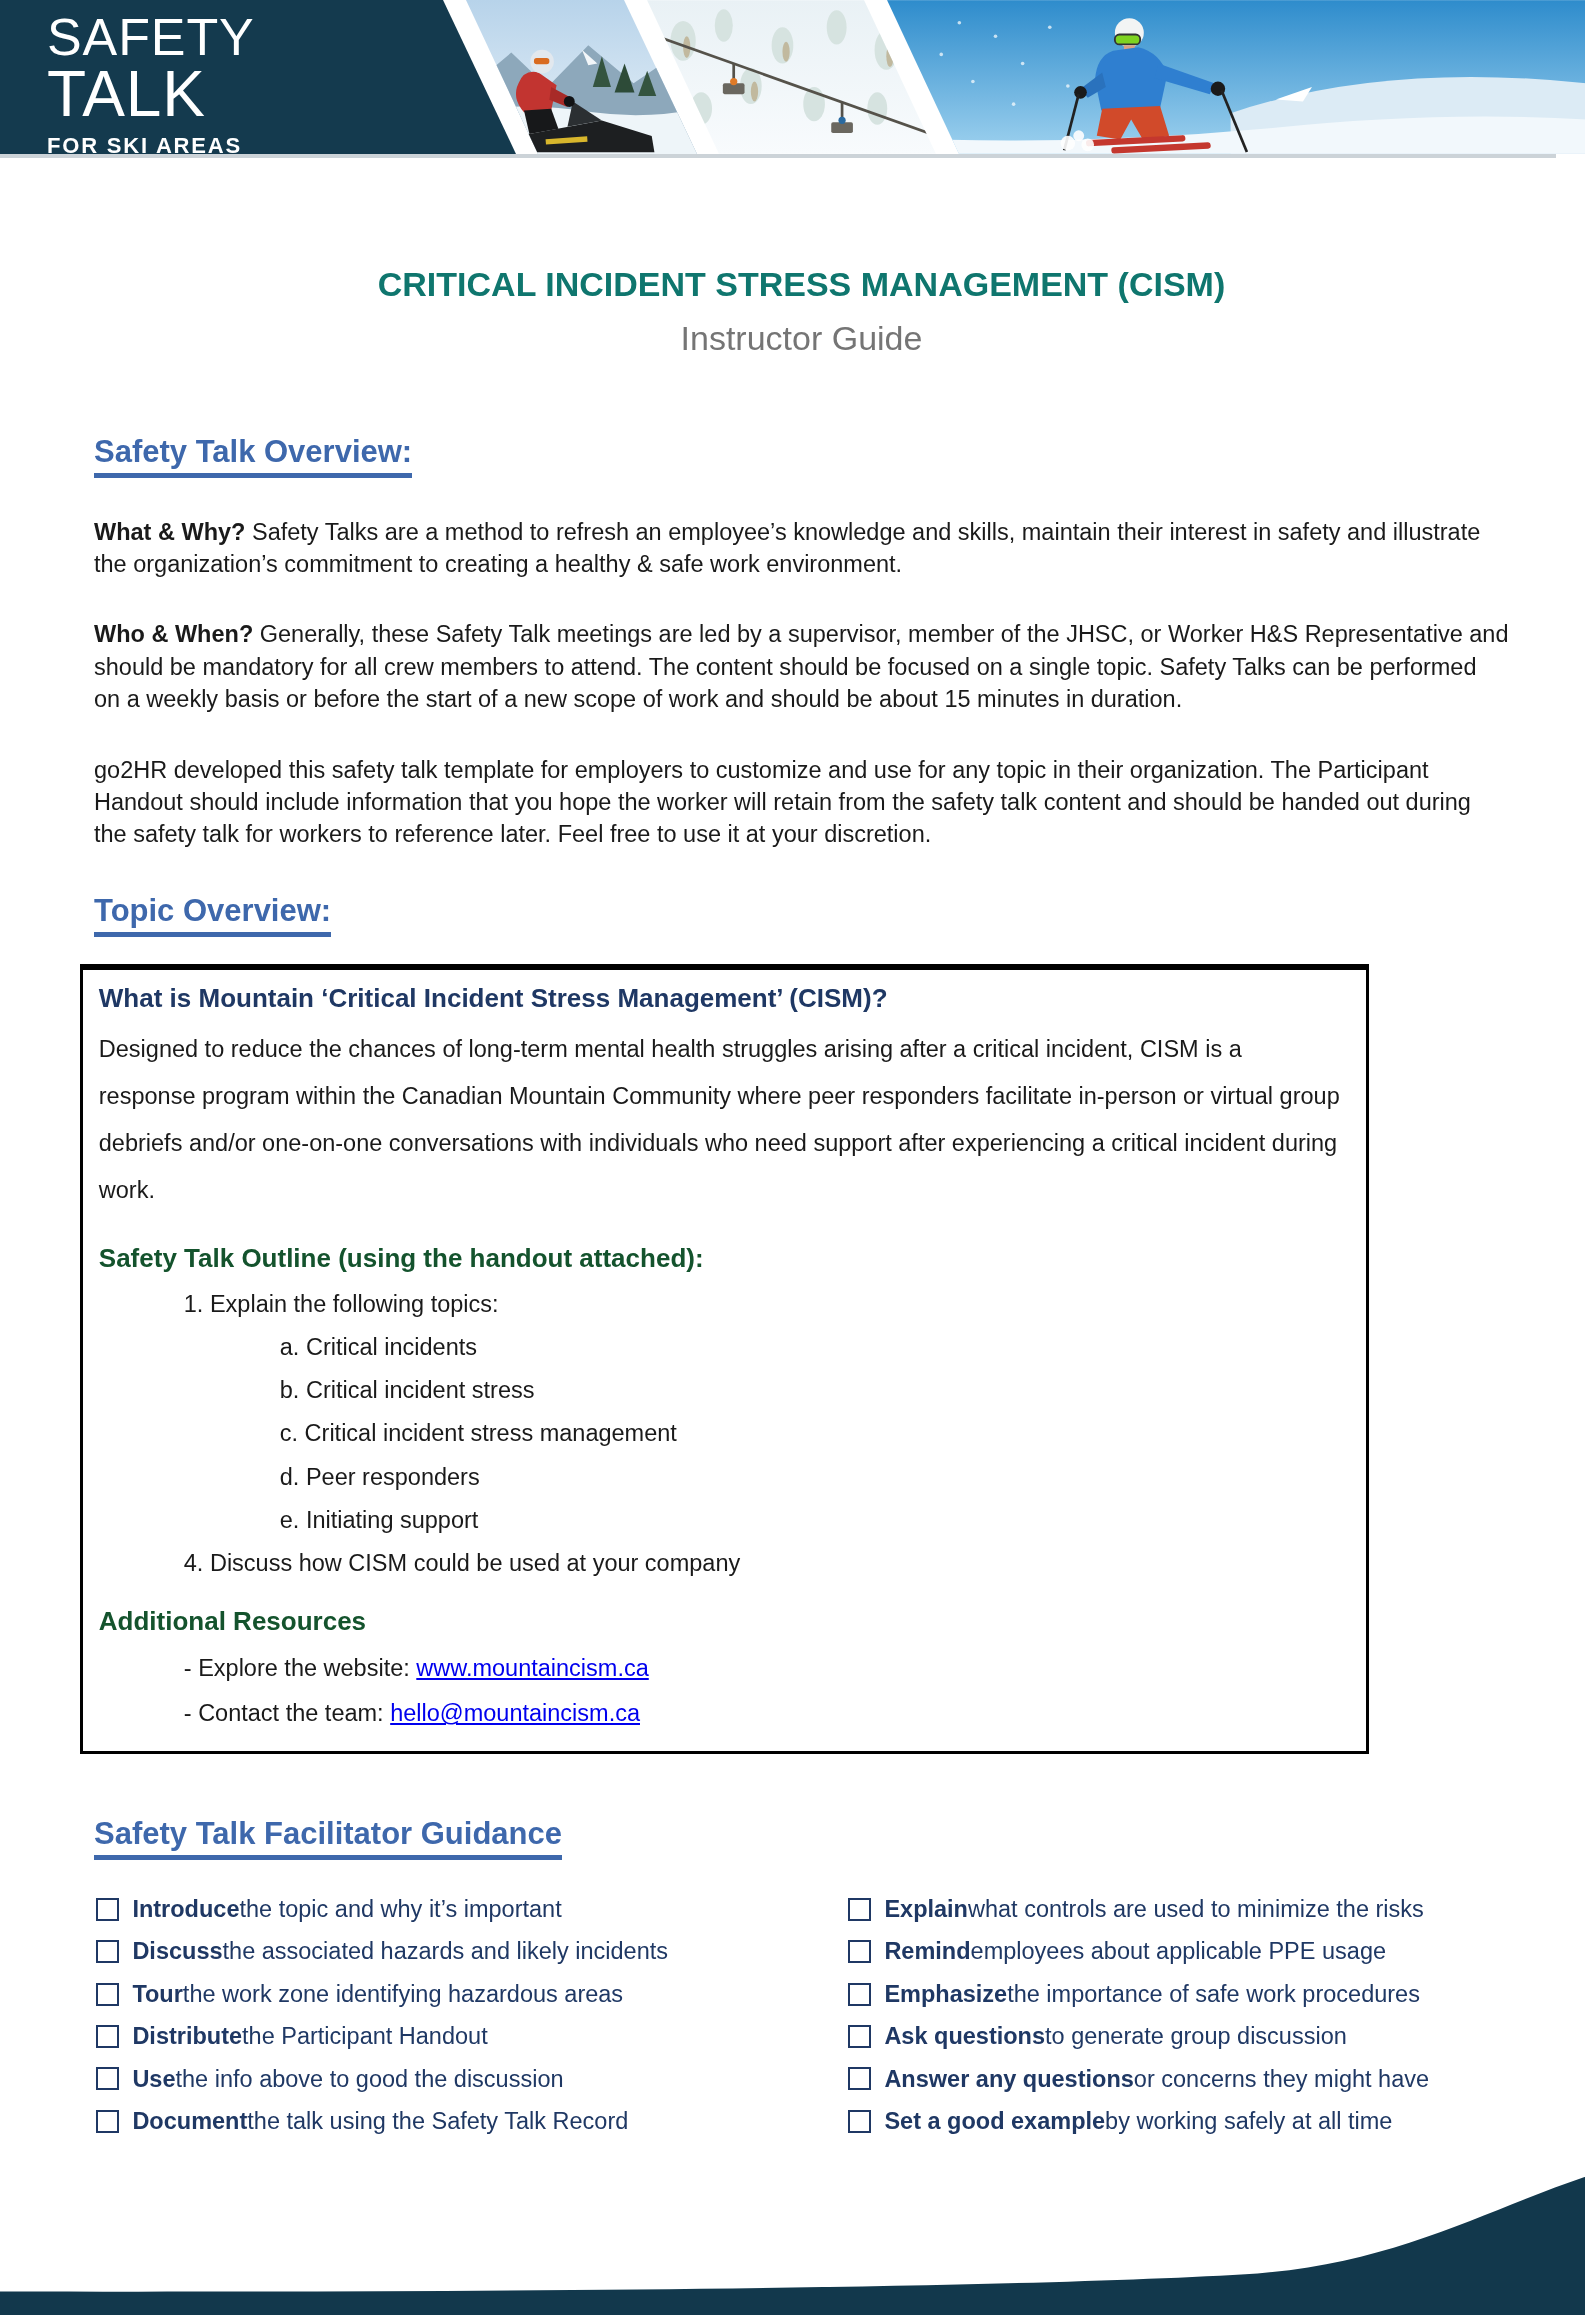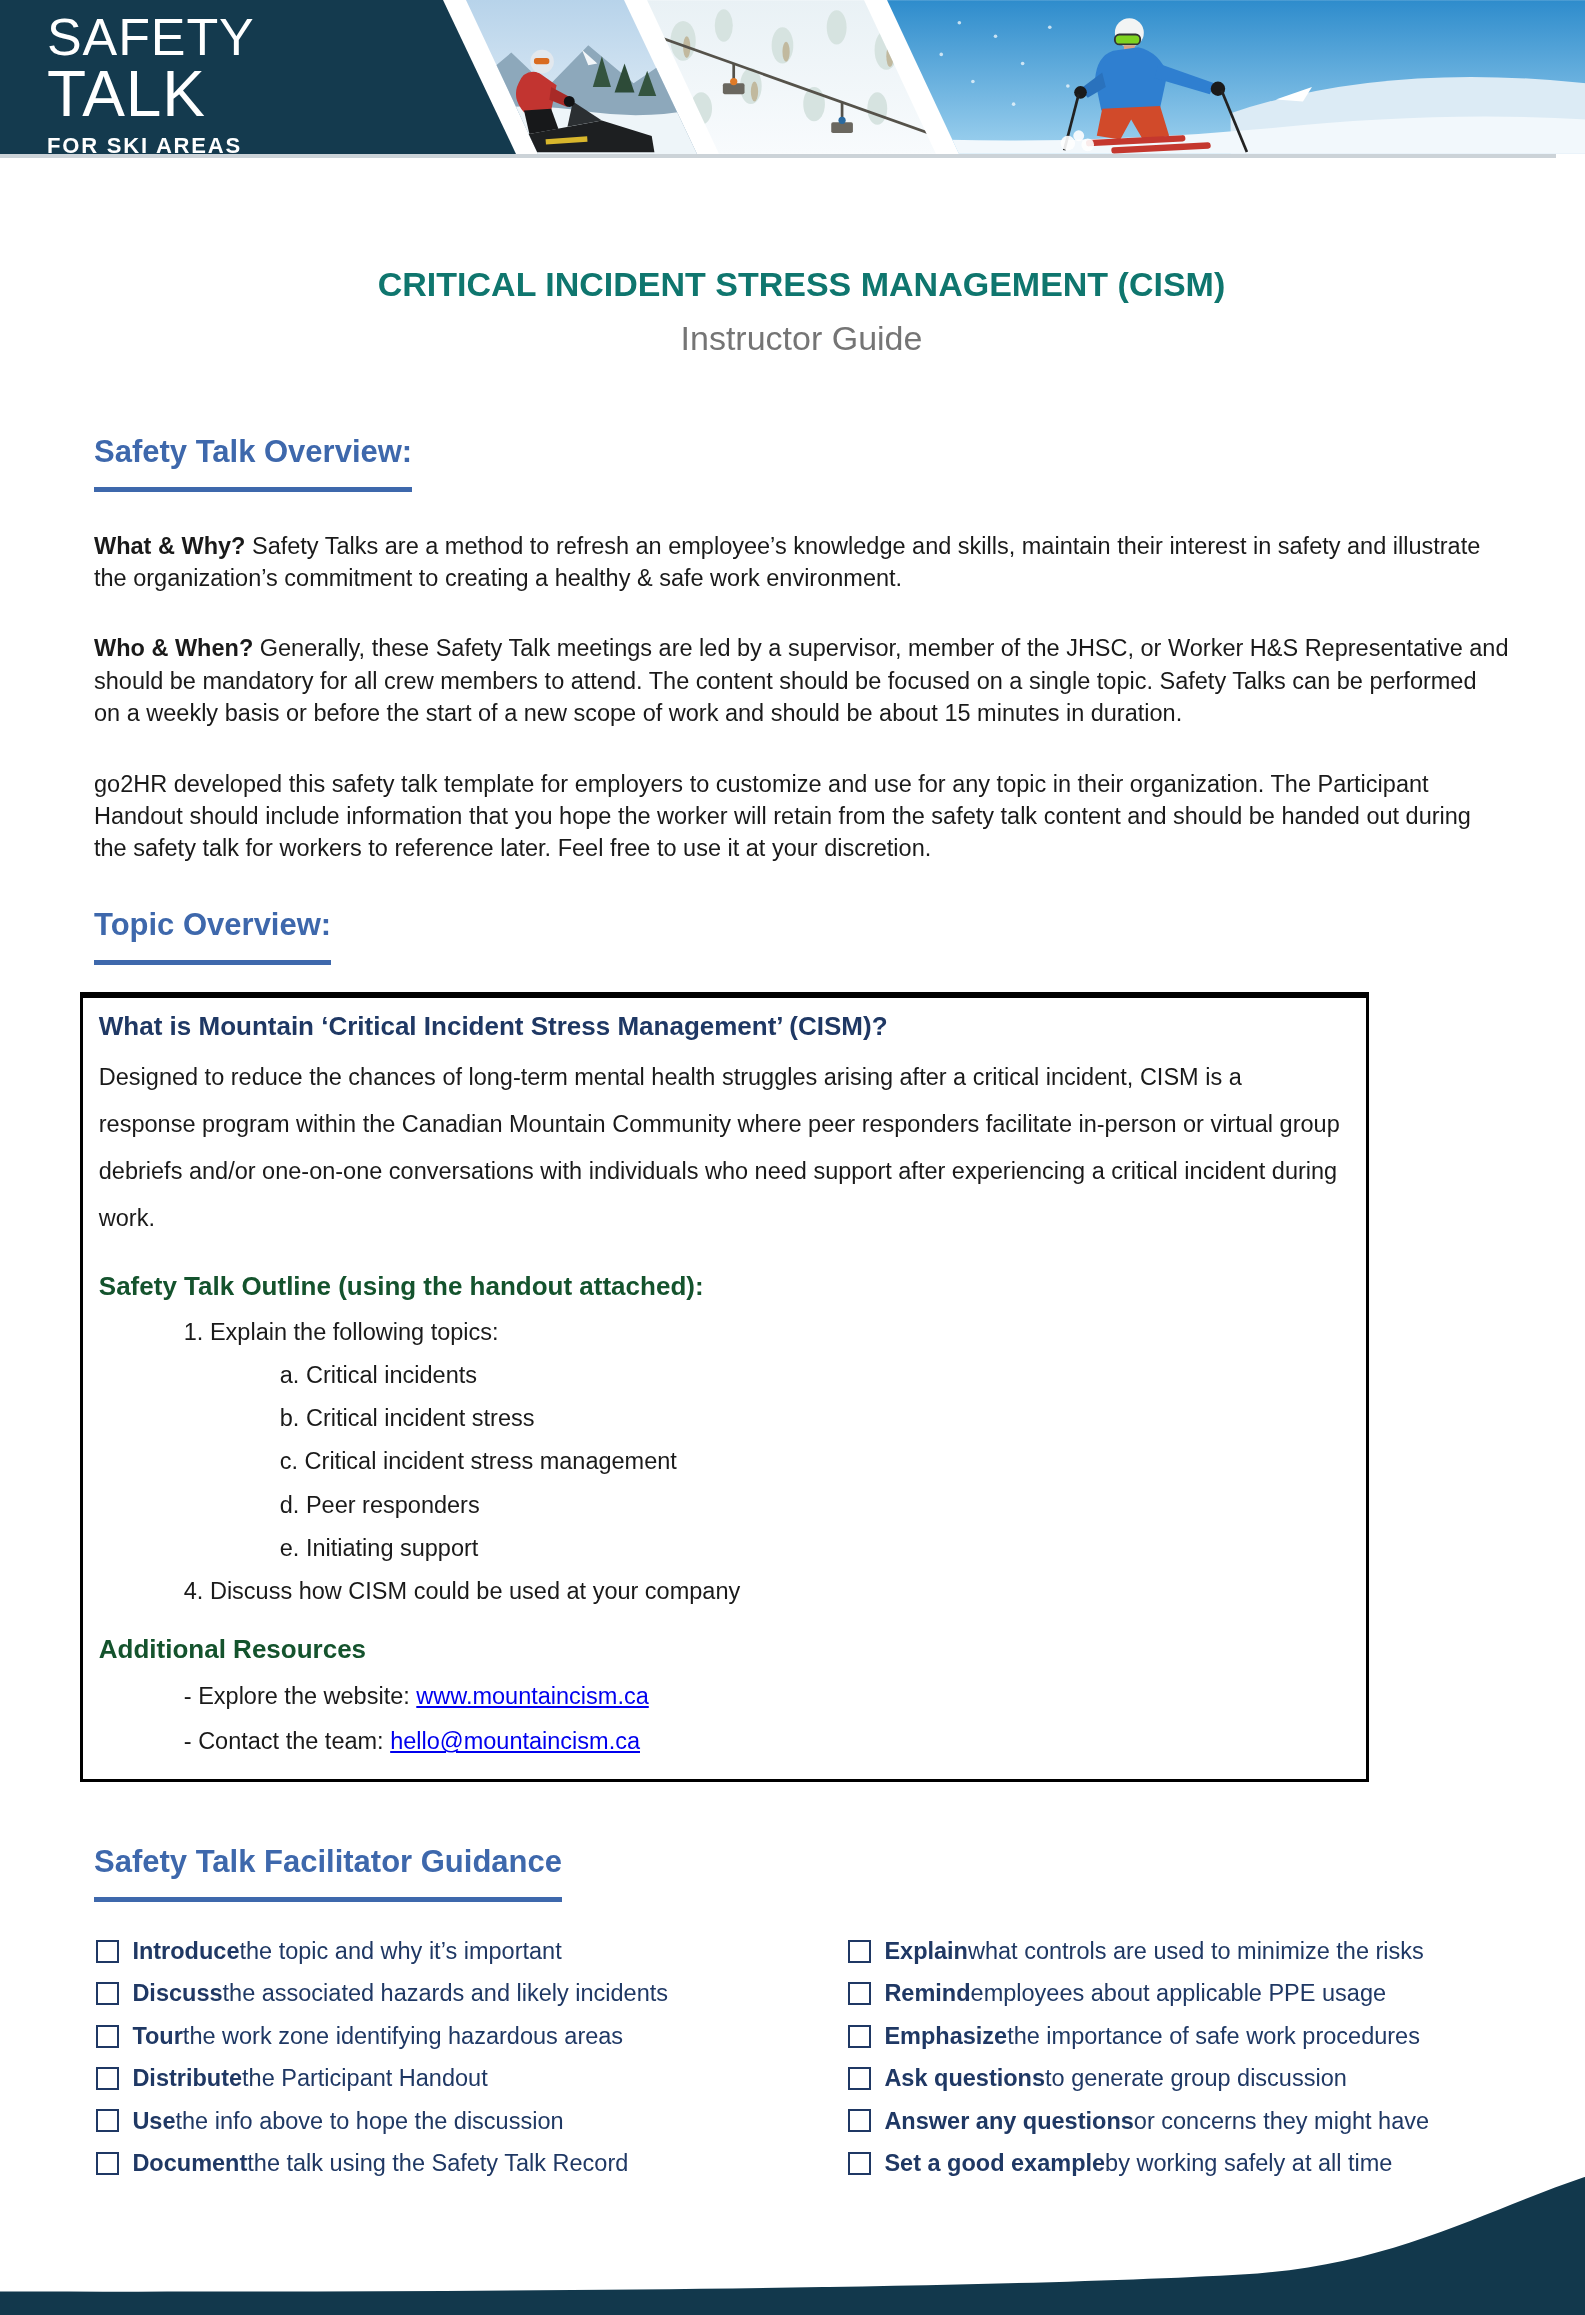--- a/index.html
+++ b/index.html
@@ -19,21 +19,21 @@
   .logo-line1 { font-size:52px; font-weight:400; letter-spacing:0.9px; line-height:1.02; }
   .logo-line2 { font-size:64px; font-weight:400; letter-spacing:0.9px; line-height:0.95; }
   .logo-line3 { font-size:22px; font-weight:700; letter-spacing:1.8px; margin-top:8.1px; }
 
   
   .content { position:absolute; top:158px; left:0; width:1586px; padding:0 77px 0 94px; box-sizing:border-box; }
   .doc-title { margin:107px 0 0 0; text-align:center; font-size:34px; font-weight:700; color:#0f766e; }
   .doc-subtitle { margin-top:14.5px; text-align:center; font-size:34px; font-weight:400; color:#757575; }
 
   .h2 { margin:76px 0 0 0; font-size:31px; font-weight:700; color:#3e68ac; }
-  .h2 .uline { display:inline-block; padding-bottom:17px; border-bottom:5.4px solid #3e68ac; }
+  .h2 .uline { display:inline-block; padding-bottom:3px; border-bottom:5.4px solid #3e68ac; }
   .h2.tight { margin-top:42px; }
 
   .body-p { margin:38px 0 0 0; font-size:23.5px; line-height:1.38; color:#1a1a1a; }
   .lead { font-weight:700; }
 
   
   .topic-box { box-sizing:border-box; margin:27px 0 0 -14.5px; width:1289px;
                border:3.6px solid #000000; border-top-width:6.3px;
                padding:12.7px 22px 23.5px 16.3px; }
   .box-q { margin:0; font-size:26px; font-weight:700; color:#1f3864; }
@@ -241,21 +241,21 @@
             <span> the work zone identifying hazardous areas</span>
           </div>
         <div class="gitem">
             <span class="cb"></span>
             <span class="glead">Distribute</span>
             <span> the Participant Handout</span>
           </div>
         <div class="gitem">
             <span class="cb"></span>
             <span class="glead">Use</span>
-            <span> the info above to hope the discussion</span>
+            <span> the info above to good the discussion</span>
           </div>
         <div class="gitem">
             <span class="cb"></span>
             <span class="glead">Document</span>
             <span> the talk using the Safety Talk Record</span>
           </div>
       </div>
       <div class="gcol right">
         <div class="gitem">
             <span class="cb"></span>

